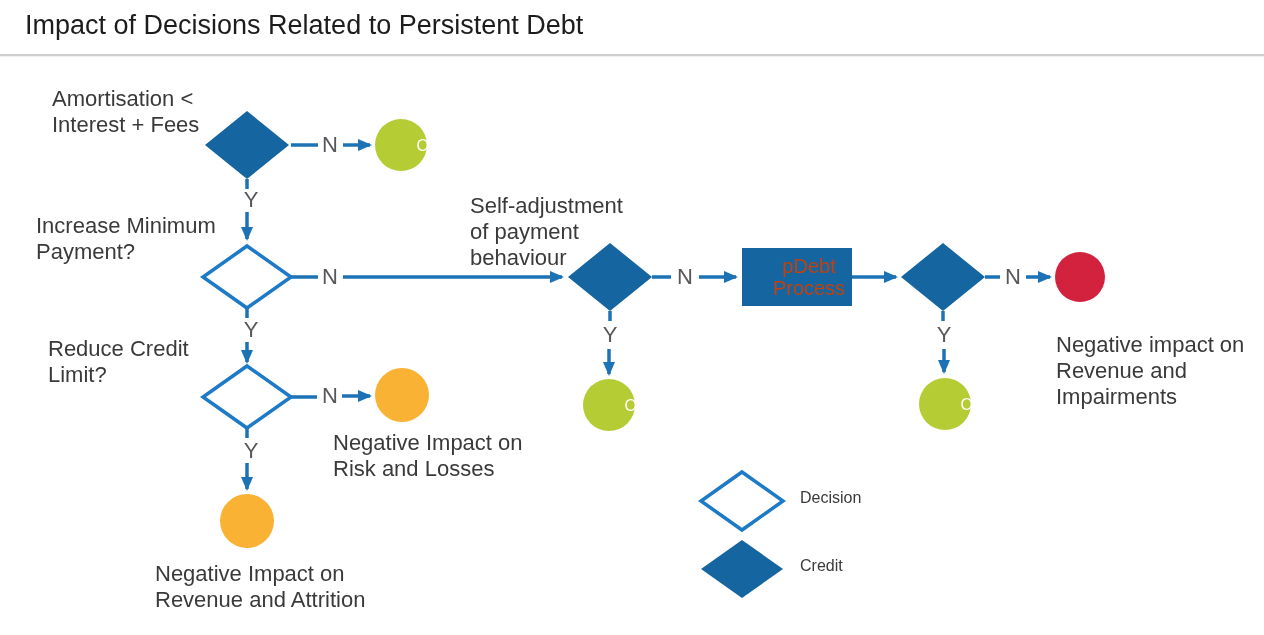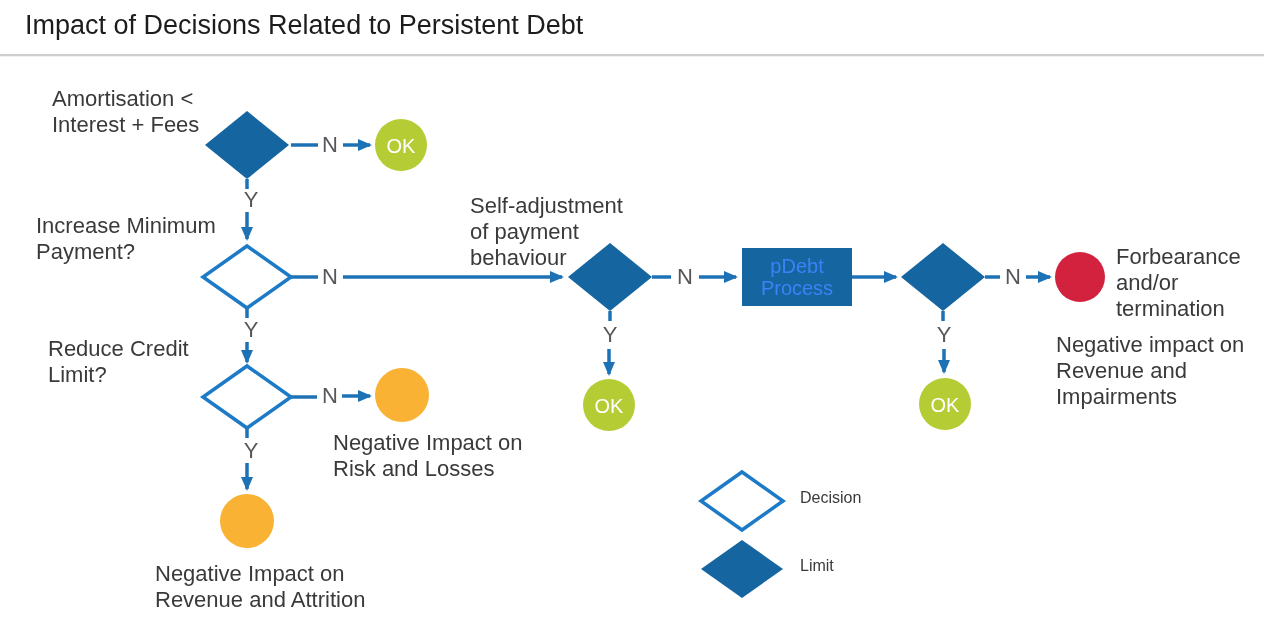--- a/index.html
+++ b/index.html
@@ -12,24 +12,24 @@
   .connector{stroke:var(--connector_blue);stroke-width:3.5;fill:none;}
   .arrowhead{fill:var(--connector_blue);}
   .event-diamond{fill:var(--event_blue);}
   .decision-diamond{fill:#ffffff;stroke:var(--decision_outline);stroke-width:3.5;}
   .ok-circle{fill:var(--ok_green);}
   .warn-circle{fill:var(--warn_orange);}
   .alert-circle{fill:var(--alert_red);}
   .process-rect{fill:var(--event_blue);}
   .lbl{position:absolute;font-size:22px;line-height:1.18;color:var(--text_dark);white-space:pre-line;}
   .branch{position:absolute;font-size:22px;color:var(--label_gray);transform:translate(-50%,-50%);}
-  .okText{position:absolute;font-size:20px;color:#fff;transform:translate(-50%,-50%);}
+  .okText{position:absolute;font-size:16px;color:#fff;transform:translate(-50%,-50%);margin-left:27px;}
   .procText{position:absolute;left:742px;top:248px;width:110px;height:58px;display:flex;
-            align-items:center;justify-content:center;text-align:center;color:#3b82f6;
-            font-size:20px;line-height:1.1;white-space:pre-line;}
+            align-items:center;justify-content:center;text-align:center;color:#c2410c;
+            font-size:20px;line-height:1.1;white-space:pre-line;padding-left:12px;}
   .legend-lbl{position:absolute;font-size:16px;color:var(--text_dark);}
   .squiggle{text-decoration:underline;text-decoration-style:wavy;
             text-decoration-color:#e5383b;text-decoration-thickness:1px;text-underline-offset:3px;}
 </style>
 </head>
 <body>
 
 <div id="stage">
 
   <div class="title">Impact of Decisions Related to Persistent Debt</div>
@@ -96,23 +96,20 @@
 Limit?</div>
   <div class="lbl" style="left:36px;top:213px">Increase Minimum
 Payment?</div>
   <div class="lbl" style="left:333px;top:430px">Negative Impact on
 Risk and Losses</div>
   <div class="lbl" style="left:155px;top:561px">Negative Impact on
 Revenue and Attrition</div>
   <div class="lbl" style="left:470px;top:193px">Self-adjustment
 of payment
 behaviour</div>
-  <div class="lbl" style="left:1116px;top:244px">Forbearance
-and/or
-termination</div>
   <div class="lbl" style="left:1056px;top:332px">Negative impact on
 Revenue and
 Impairments</div>
 
   <div class="procText">pDebt
 Process</div>
 
   <div class="branch" style="left:330px;top:145px">N</div>
   <div class="branch" style="left:330px;top:277px">N</div>
   <div class="branch" style="left:330px;top:396px">N</div>
@@ -123,15 +120,15 @@
   <div class="branch" style="left:251px;top:330px">Y</div>
   <div class="branch" style="left:251px;top:451px">Y</div>
   <div class="branch" style="left:610px;top:335px">Y</div>
   <div class="branch" style="left:944px;top:335px">Y</div>
 
   <div class="okText" style="left:401px;top:146px">OK</div>
   <div class="okText" style="left:609px;top:406px">OK</div>
   <div class="okText" style="left:945px;top:405px">OK</div>
 
   <div class="legend-lbl" style="left:800px;top:489px">Decision</div>
-  <div class="legend-lbl" style="left:800px;top:557px">Limit</div>
+  <div class="legend-lbl" style="left:800px;top:557px">Credit</div>
 
 </div>
 
 </body></html>

